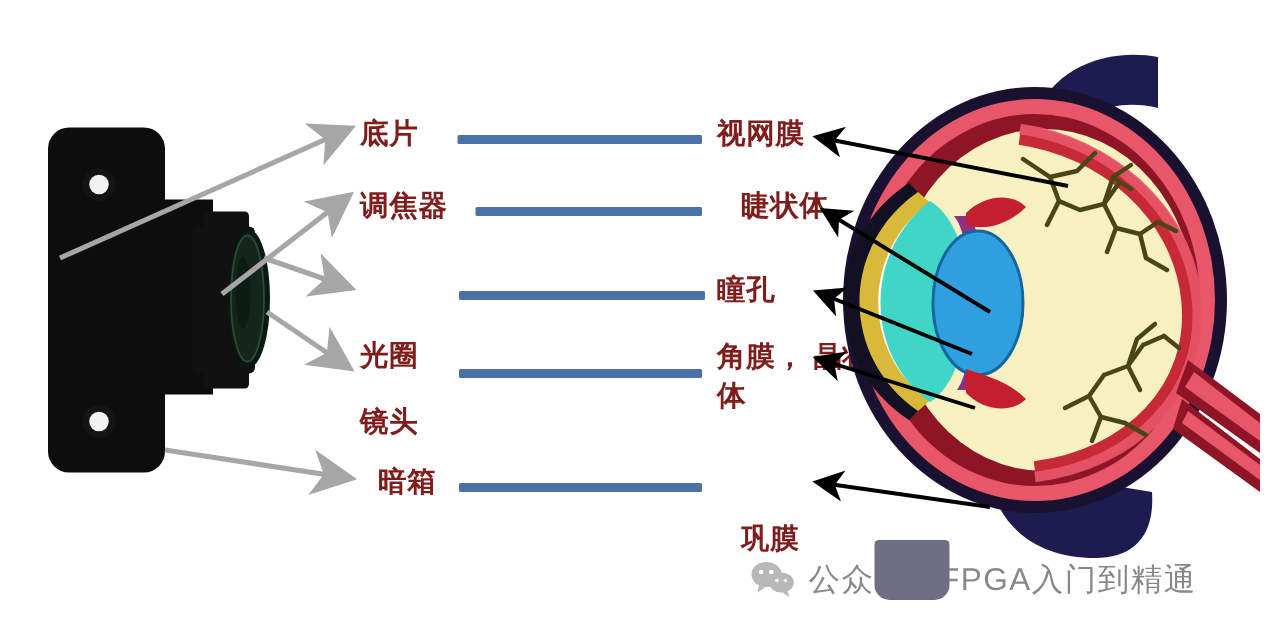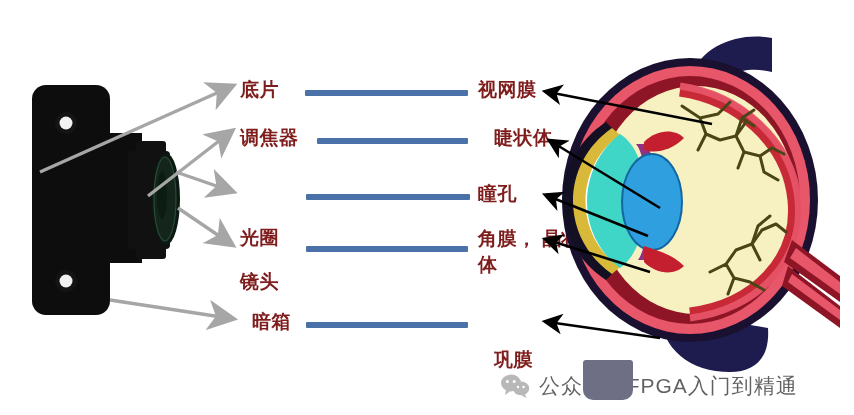--- a/index.html
+++ b/index.html
@@ -48,21 +48,21 @@
     position: absolute;
     left: 500px;
     top: 372px;
     display: flex;
     align-items: center;
     gap: 9px;
     opacity: 0.62;
   }
   #watermark .wm-text {
     font-size: 21px;
-    color: #000000;
+    color: #404040;
     letter-spacing: 1px;
     font-family: "Liberation Sans", "DejaVu Sans", sans-serif;
   }
   .wm-occluded { position: relative; }
   .wm-occluded::after {
     content: "";
     position: absolute;
     left: 44px;
     top: -12px;
     width: 50px;

